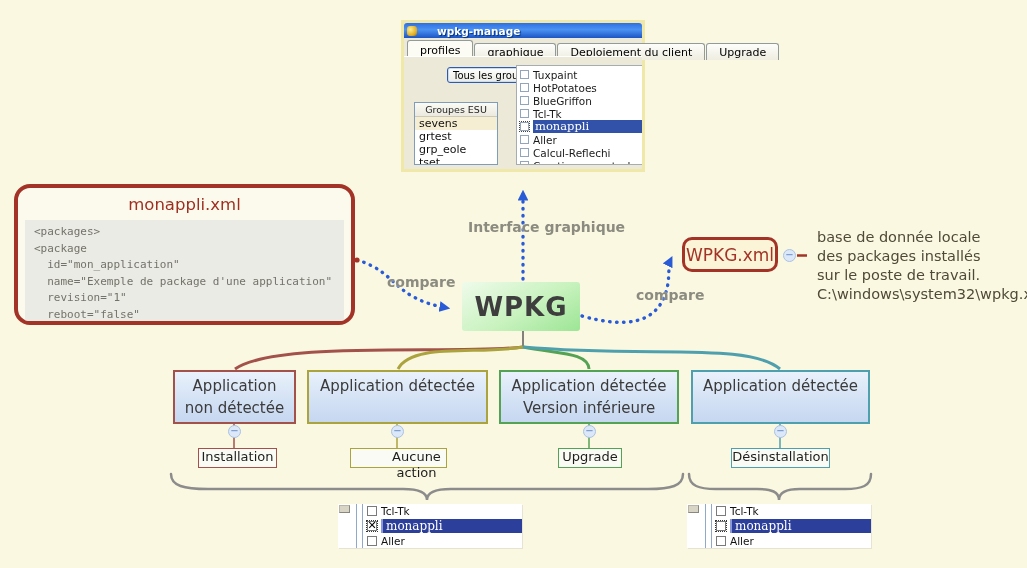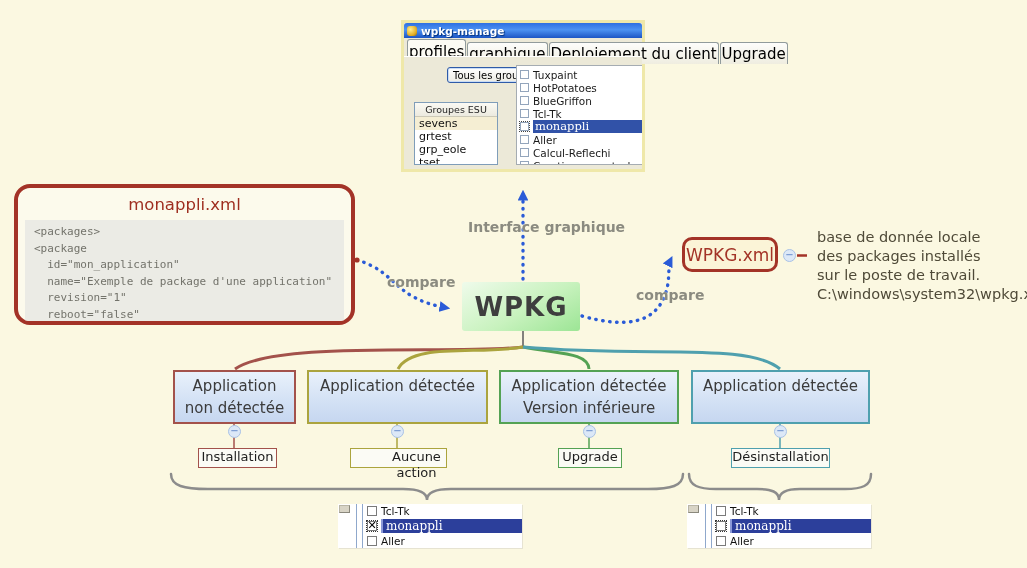--- a/index.html
+++ b/index.html
@@ -5,28 +5,28 @@
   html,body{margin:0;padding:0;}
   body{font-family:"DejaVu Sans","Liberation Sans",sans-serif;}
   .stage{position:relative;width:1027px;height:568px;background:#FBF8E1;overflow:hidden;}
 
   
   .overlay{position:absolute;left:0;top:0;z-index:1;pointer-events:none;}
 
   
   .window{position:absolute;left:401px;top:20px;width:244px;height:152px;box-sizing:border-box;
           border:3px solid #EFE8A9;background:#ECE9D8;z-index:2;}
-  .titlebar{height:15px;display:flex;align-items:center;gap:4px;padding:0 3px;
+  .titlebar{height:15px;display:flex;align-items:center;gap:20px;padding:0 3px;
             background:linear-gradient(180deg,#2E6FE2 0%,#4C92F2 45%,#1C55C4 100%);
             border-radius:3px 3px 0 0;}
   .titlebar .wtitle{color:#fff;font-size:10.5px;font-weight:bold;text-shadow:1px 1px 1px #00317E;white-space:nowrap;}
   .winicon{width:10px;height:10px;border-radius:3px;flex:none;
            background:radial-gradient(circle at 35% 35%,#FFEE90,#E2AC22 65%,#8A6A10);}
   .tabbar{height:18px;background:#ECE9D8;padding-left:3px;white-space:nowrap;}
-  .tab{display:inline-block;padding:2px 1px 1px;font-size:15px;color:#000;
+  .tab{display:inline-block;padding:2px 12px 1px;font-size:11px;color:#000;
        border:1px solid #919B9C;border-bottom:none;border-radius:3px 3px 0 0;
        background:linear-gradient(#FDFDFB,#EFEDE0);margin-right:1px;position:relative;top:3px;}
   .tab.active{background:#FCFBF4;top:1px;padding-top:3px;}
   .winbody{position:relative;height:110px;background:#ECE9D8;overflow:hidden;
            border-top:1px solid #fff;}
   .xpbtn{position:absolute;left:15px;top:10px;height:16px;padding:0 5px;font-size:10px;
          font-family:inherit;border:1px solid #2F5BA8;border-radius:3px;color:#000;
          background:linear-gradient(#FFFFFF,#ECEBE3);box-shadow:inset 0 0 0 1px #C9DCF5;margin-left:28px;}
   .groups{position:absolute;left:10px;top:45px;bottom:2px;width:84px;box-sizing:border-box;
           background:#fff;border:1px solid #7F9DB9;overflow:hidden;}

